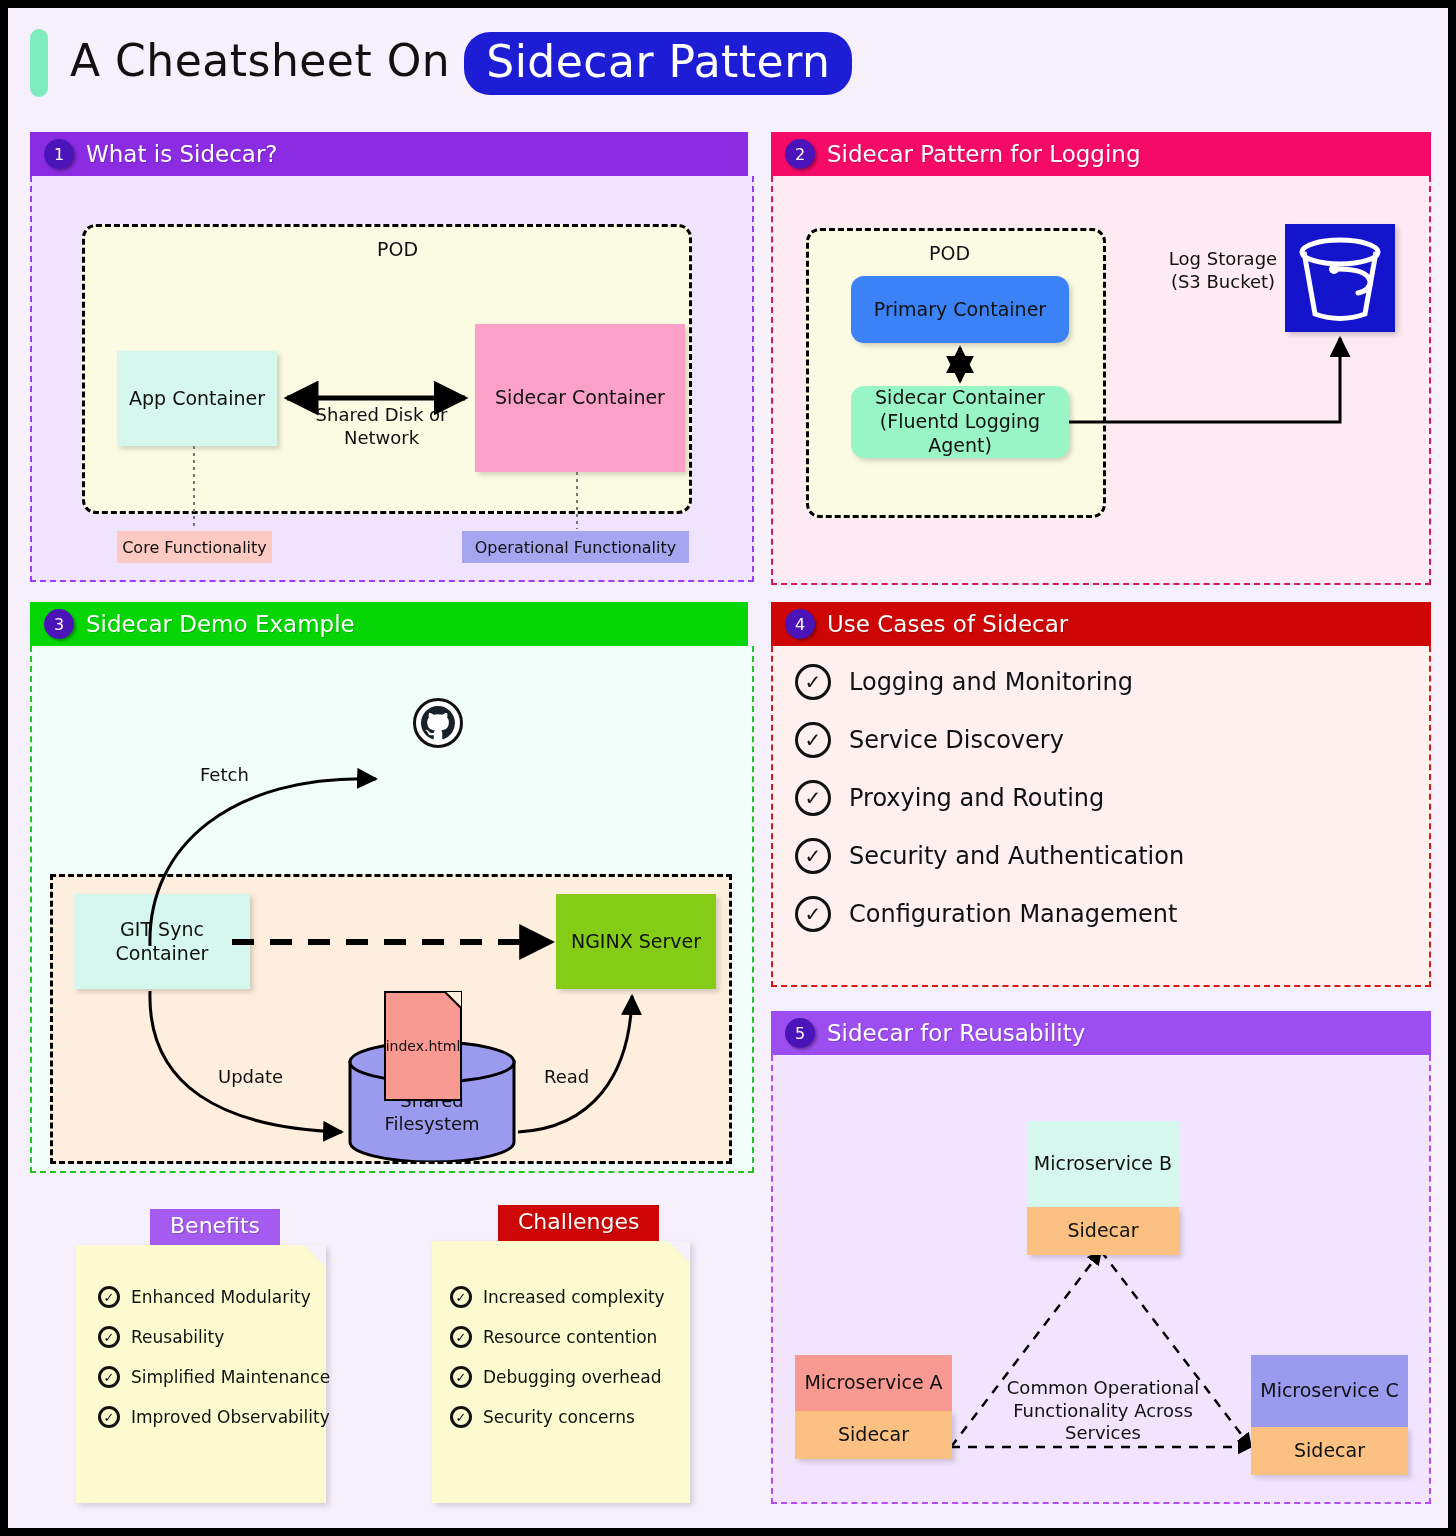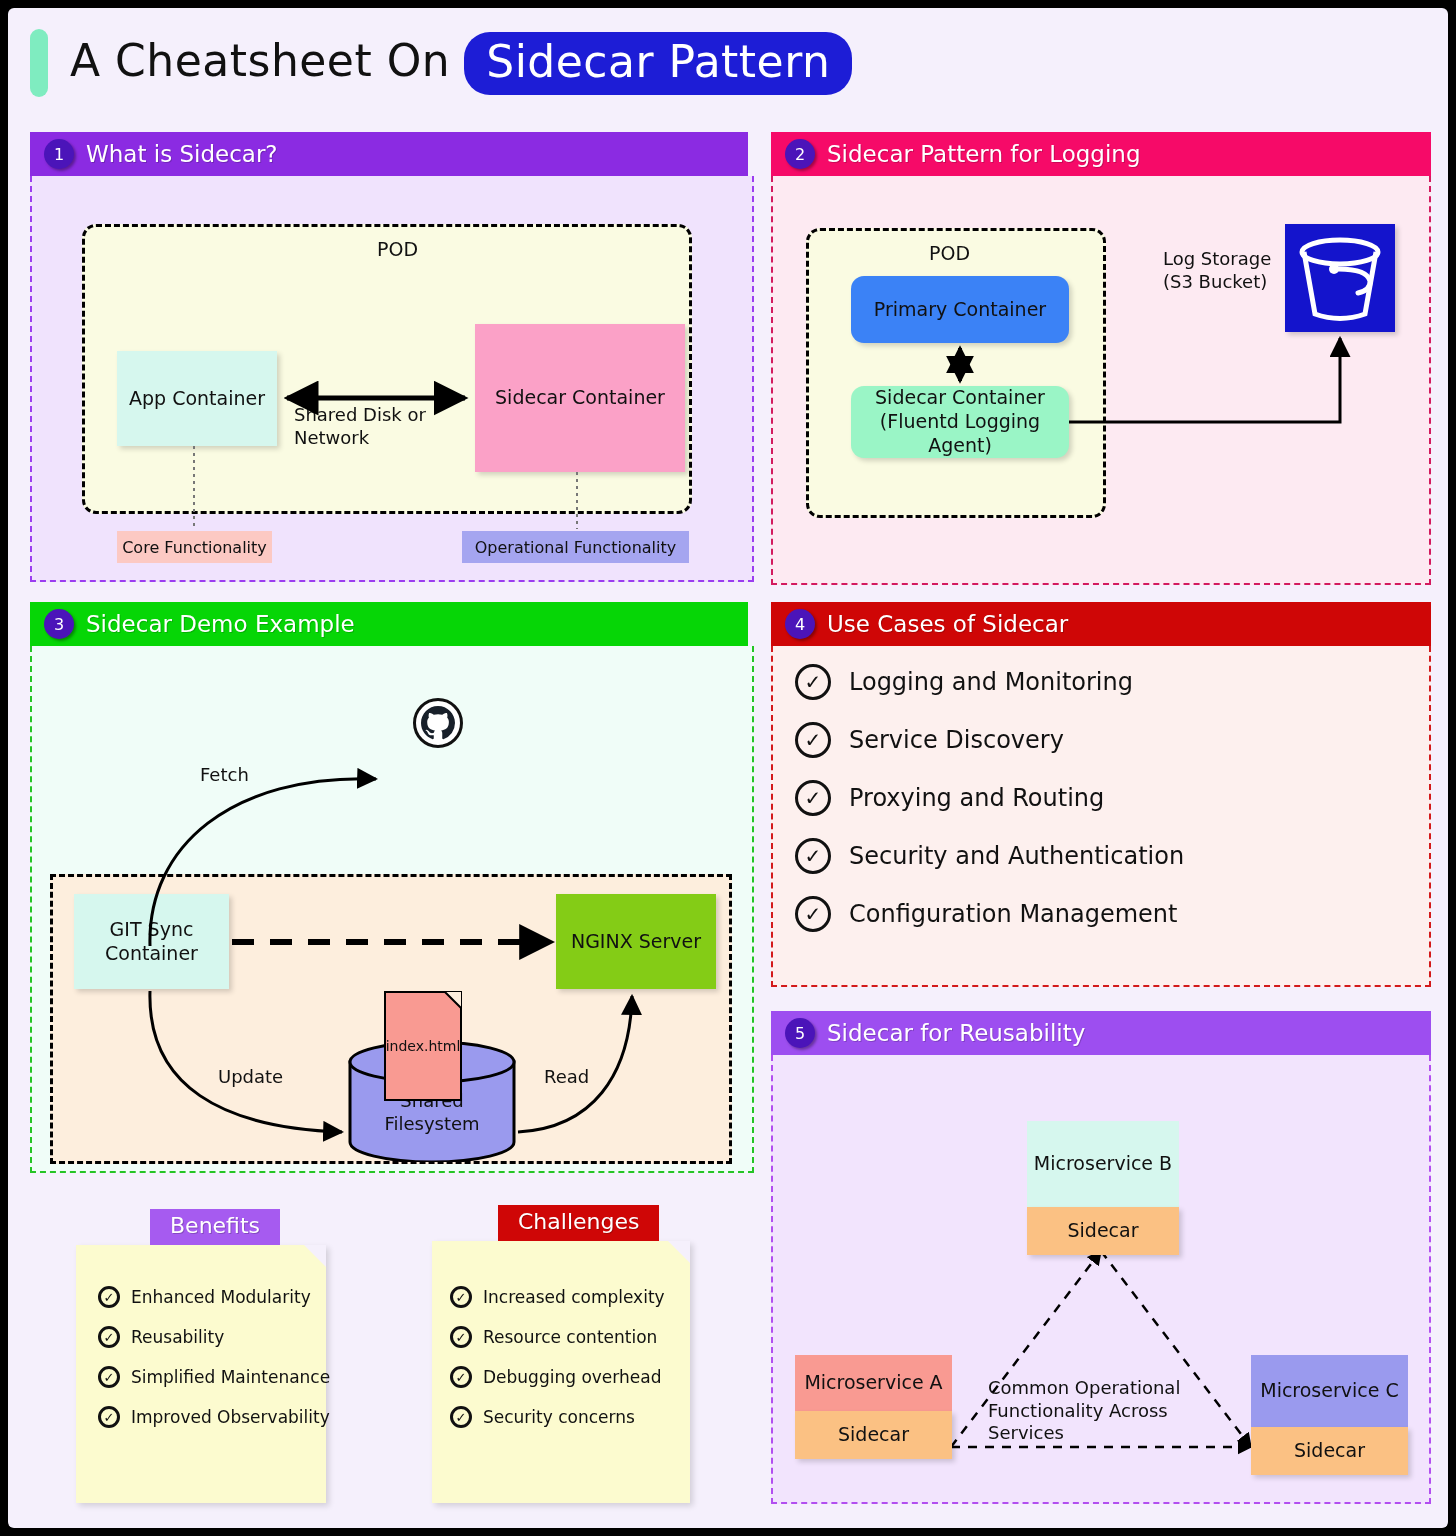--- a/index.html
+++ b/index.html
@@ -9,21 +9,20 @@
     font-family: "DejaVu Sans", sans-serif;
     position: relative;
     overflow: hidden;
   }
   #page {
     position: absolute;
     left: 8px; top: 8px;
     width: 1440px; height: 1520px;
     background: #f5f0fc;
     overflow: hidden;
-    border-radius: 6px;
   }
 
   
   #title-bar {
     position: absolute; left: 0; top: 0;
     width: 1440px; height: 110px;
     display: flex; align-items: center;
   }
   #title-accent {
     width: 18px; height: 68px; margin-left: 22px;
@@ -131,21 +130,21 @@
   }
   .tag {
     position: absolute;
     display: flex; align-items: center; justify-content: center;
     font-size: 16px; color: #111;
     height: 32px;
   }
   .cap {
     position: absolute;
     font-size: 18px; color: #111;
-    text-align: left; line-height: 1.25;
+    text-align: center; line-height: 1.25;
   }
   svg.olay { position: absolute; left: 0; top: 0; overflow: visible; pointer-events: none; }
 
   
   .check-row { display: flex; align-items: center; }
   .check-circle {
     flex: 0 0 auto;
     border-radius: 50%;
     border: 3px solid #111;
     display: flex; align-items: center; justify-content: center;
@@ -283,21 +282,21 @@
           <path fill="#18202a" d="M8 0C3.58 0 0 3.58 0 8c0 3.54 2.29 6.53 5.47 7.59.4.07.55-.17.55-.38
             0-.19-.01-.82-.01-1.49-2.01.37-2.53-.49-2.69-.94-.09-.23-.48-.94-.82-1.13-.28-.15-.68-.52-.01-.53.63-.01
             1.08.58 1.23.82.72 1.21 1.87.87 2.33.66.07-.52.28-.87.51-1.07-1.78-.2-3.64-.89-3.64-3.95
             0-.87.31-1.59.82-2.15-.08-.2-.36-1.02.08-2.12 0 0 .67-.21 2.2.82.64-.18 1.32-.27 2-.27.68
             0 1.36.09 2 .27 1.53-1.04 2.2-.82 2.2-.82.44 1.1.16 1.92.08 2.12.51.56.82 1.27.82 2.15
             0 3.07-1.87 3.75-3.65 3.95.29.25.54.73.54 1.48 0 1.07-.01 1.93-.01 2.2 0 .21.15.46.55.38A8.01
             8.01 0 0 0 16 8c0-4.42-3.58-8-8-8z"></path>
         </svg>
       </div>
 
-      <div class="box" style="left:42px; top:248px; width:155px; height:95px; background:#d6f7ee; flex-direction:column;">
+      <div class="box" style="left:42px; top:248px; width:176px; height:95px; background:#d6f7ee; flex-direction:column;">
         <span>GIT Sync</span>
         <span>Container</span>
       </div>
 
       <div class="box" style="left:524px; top:248px; width:160px; height:95px; background:#84cc16;">NGINX Server</div>
 
       <div style="position:absolute; left:316px; top:396px; width:168px; height:116px;">
         <svg width="168" height="120" viewBox="0 0 168 120">
           <path d="M2,20 L2,100 A82,20 0 0 0 166,100 L166,20 Z" fill="#9a9aee" stroke="#000" stroke-width="3"></path>
           <ellipse cx="84" cy="20" rx="82" ry="20" fill="#9a9aee" stroke="#000" stroke-width="3"></ellipse>

